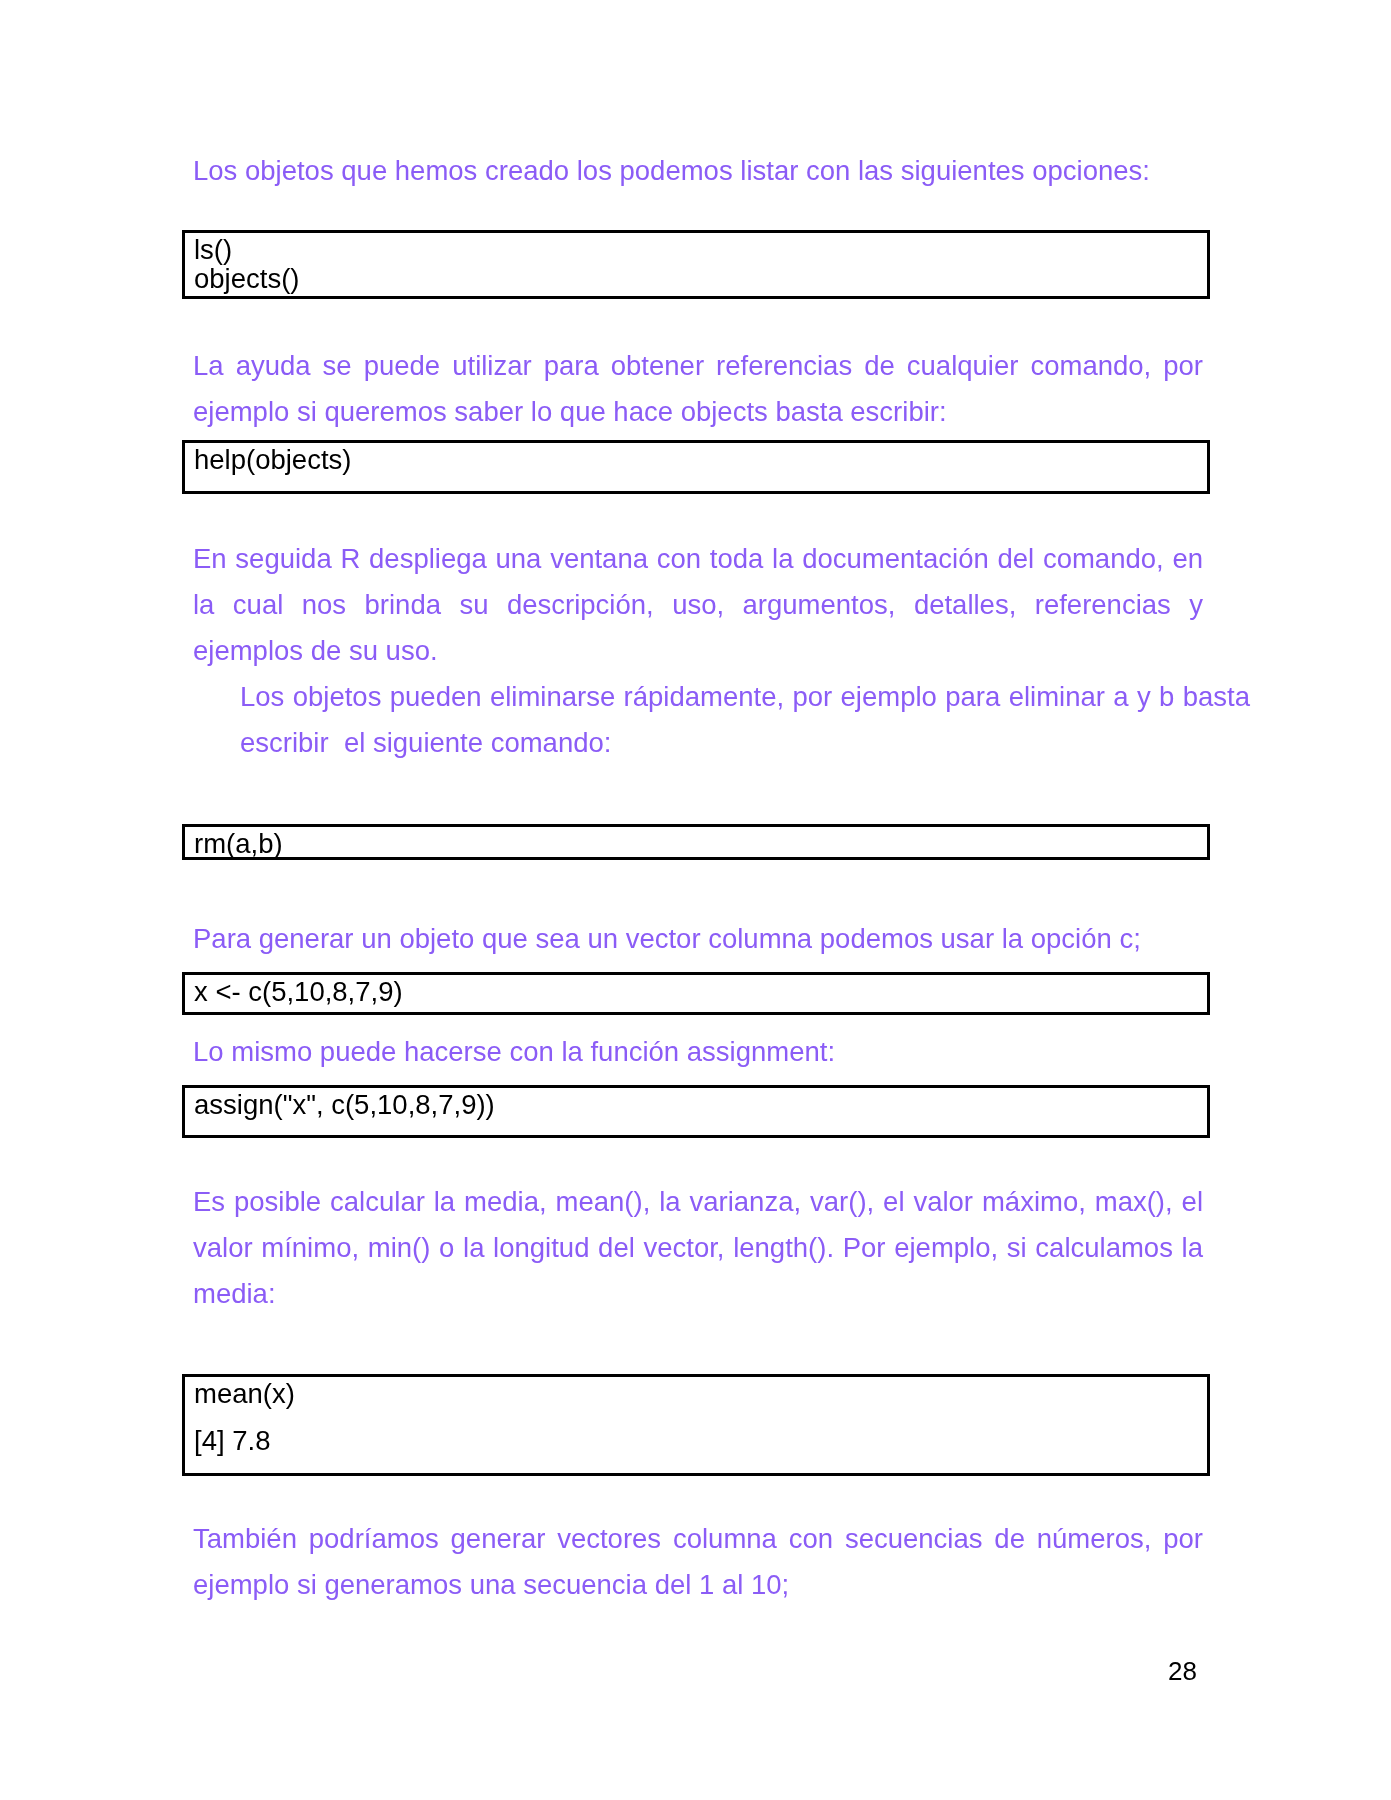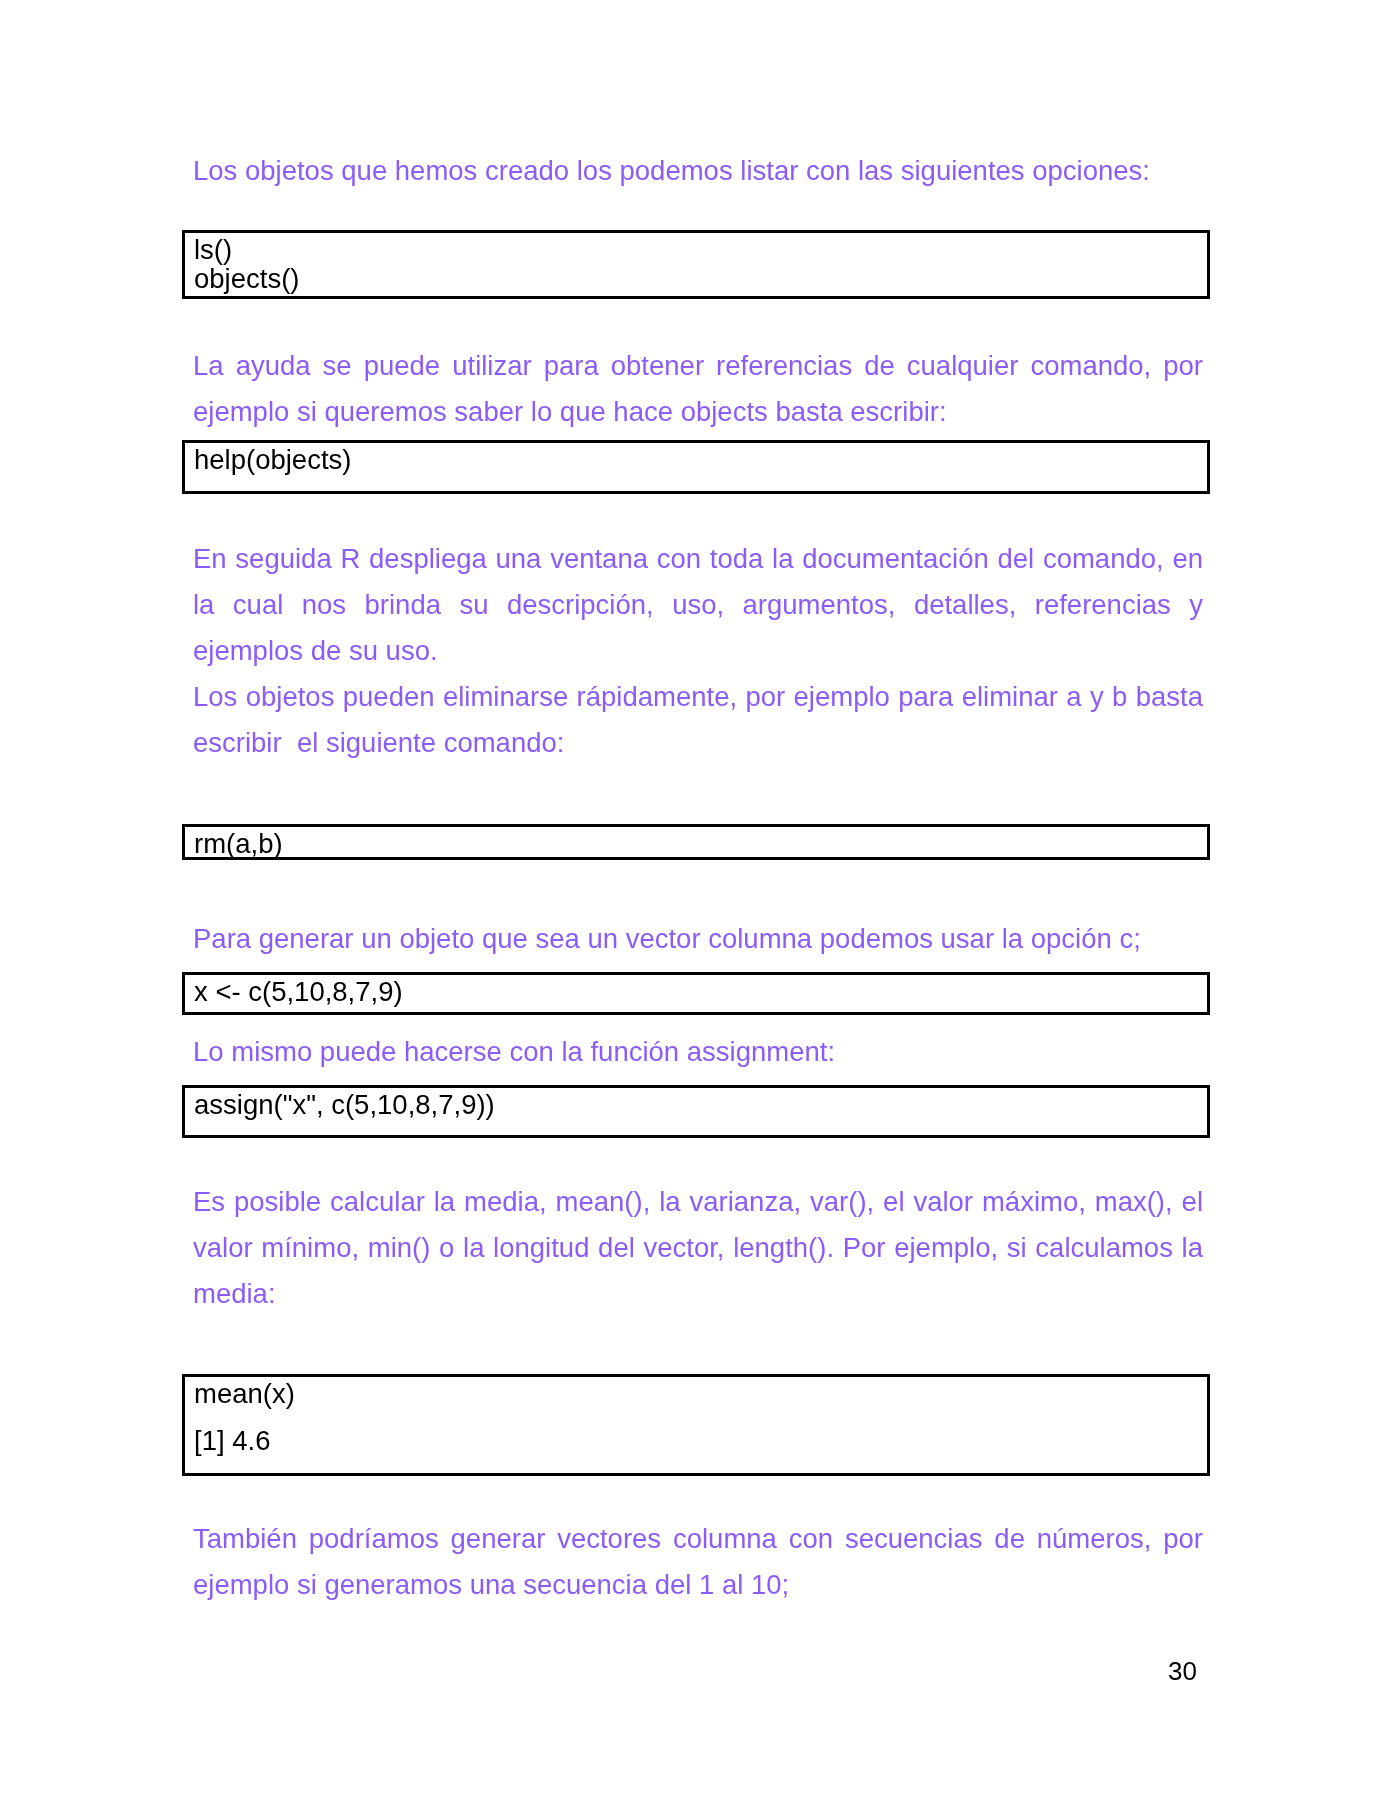--- a/index.html
+++ b/index.html
@@ -24,20 +24,21 @@
     font-size: 27.5px;
     line-height: 46px;
     text-align: justify;
     color: #8b5cf6;
   }
   .para.single {
     text-align: left;
   }
   .para.keep-spaces {
     white-space: pre-wrap;
+    margin-left: 47px;
   }
   .codebox {
     position: absolute;
     left: 182px;
     width: 1028px;
     box-sizing: border-box;
     border: 3px solid #000000;
     background: #ffffff;
     padding: 2px 9px;
     overflow: hidden;
@@ -95,20 +96,20 @@
   <p class="para single" style="top:1029px">Lo mismo puede hacerse con la función assignment:</p>
 
   <div class="codebox" style="top:1085px;height:53px">
     <div class="codeline">assign("x", c(5,10,8,7,9))</div>
   </div>
 
   <p class="para" style="top:1179px">Es posible calcular la media, mean(), la varianza, var(), el valor máximo, max(), el valor mínimo, min() o la longitud del vector, length(). Por ejemplo, si calculamos la media:</p>
 
   <div class="codebox spaced" style="top:1374px;height:102px">
     <div class="codeline">mean(x)</div>
-    <div class="codeline">[1] 4.6</div>
+    <div class="codeline">[4] 7.8</div>
   </div>
 
   <p class="para" style="top:1516px">También podríamos generar vectores columna con secuencias de números, por ejemplo si generamos una secuencia del 1 al 10;</p>
 
-  <div class="pagenum">30</div>
+  <div class="pagenum">28</div>
 
 </div>
 
 </body></html>

